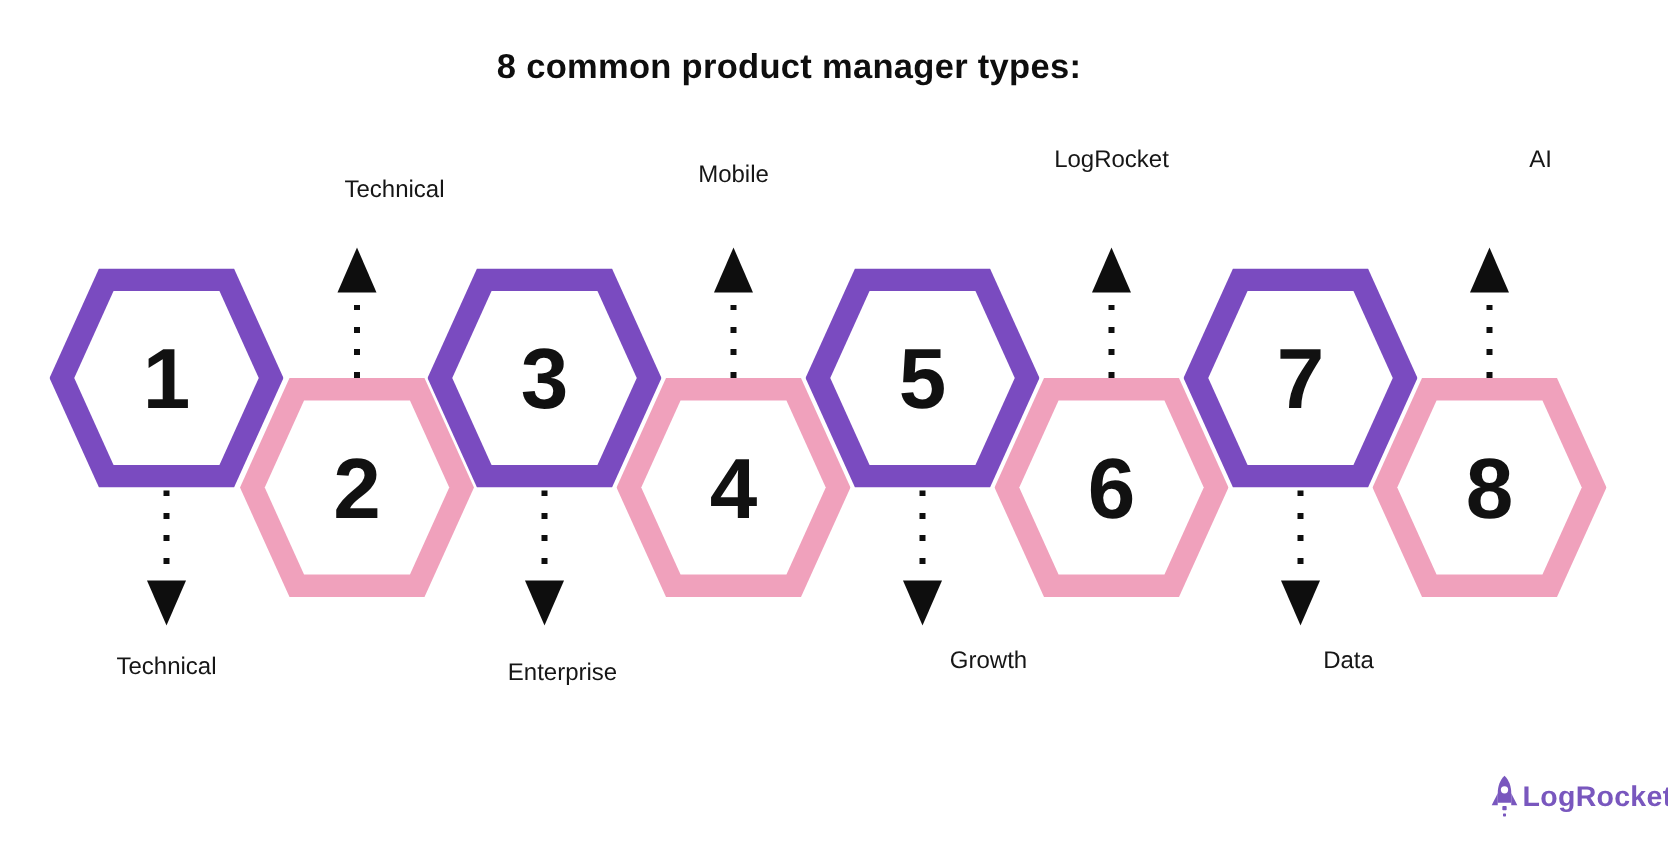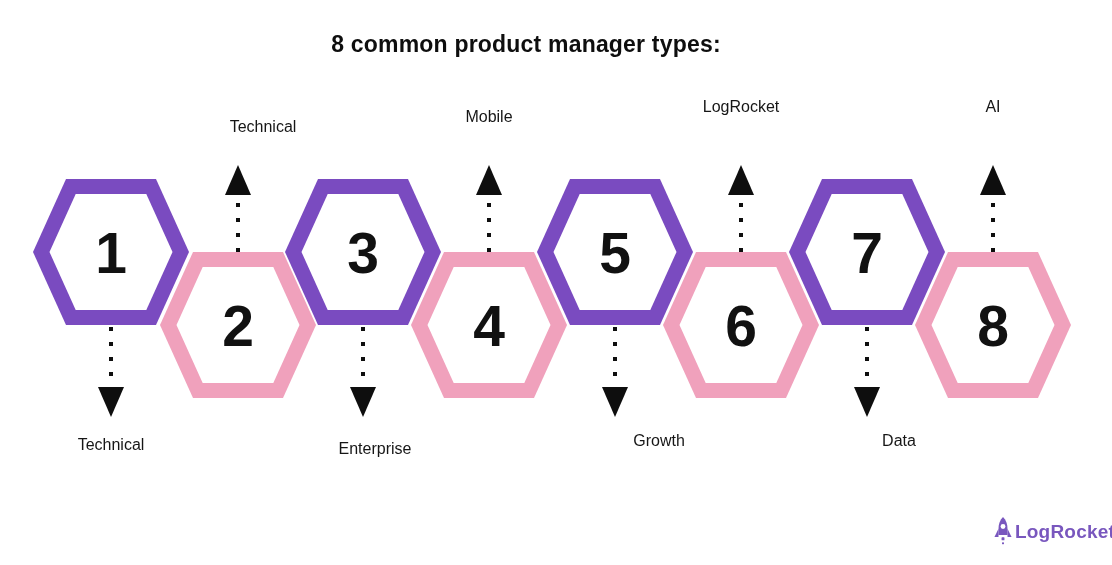--- a/index.html
+++ b/index.html
@@ -73,21 +73,21 @@
     white-space: nowrap; font-size: 16px; color: #161616;
     line-height: 19px;
   }
   .p1 .type-label { top: 256px; }
   .p3 .type-label { top: 260px; margin-left: 12px; }
   .p5 .type-label { top: 252px; margin-left: 44px; }
   .p7 .type-label { top: 252px; margin-left: 32px; }
   .p2 .type-label { top: -135px; margin-left: 25px; }
   .p4 .type-label { top: -145px; text-align: right; }
   .p6 .type-label { top: -155px; }
-  .p8 .type-label { top: -155px; }
+  .p8 .type-label { top: -155px; margin-left: 34px; }
 
   .logo {
     position: absolute; left: 994px; top: 516px;
     display: flex; align-items: center; gap: 3px;
     color: var(--logo); font-size: 19px; font-weight: 600;
     letter-spacing: 0.2px;
   }
   .logo svg { display: block; }
 </style>
 </head>

